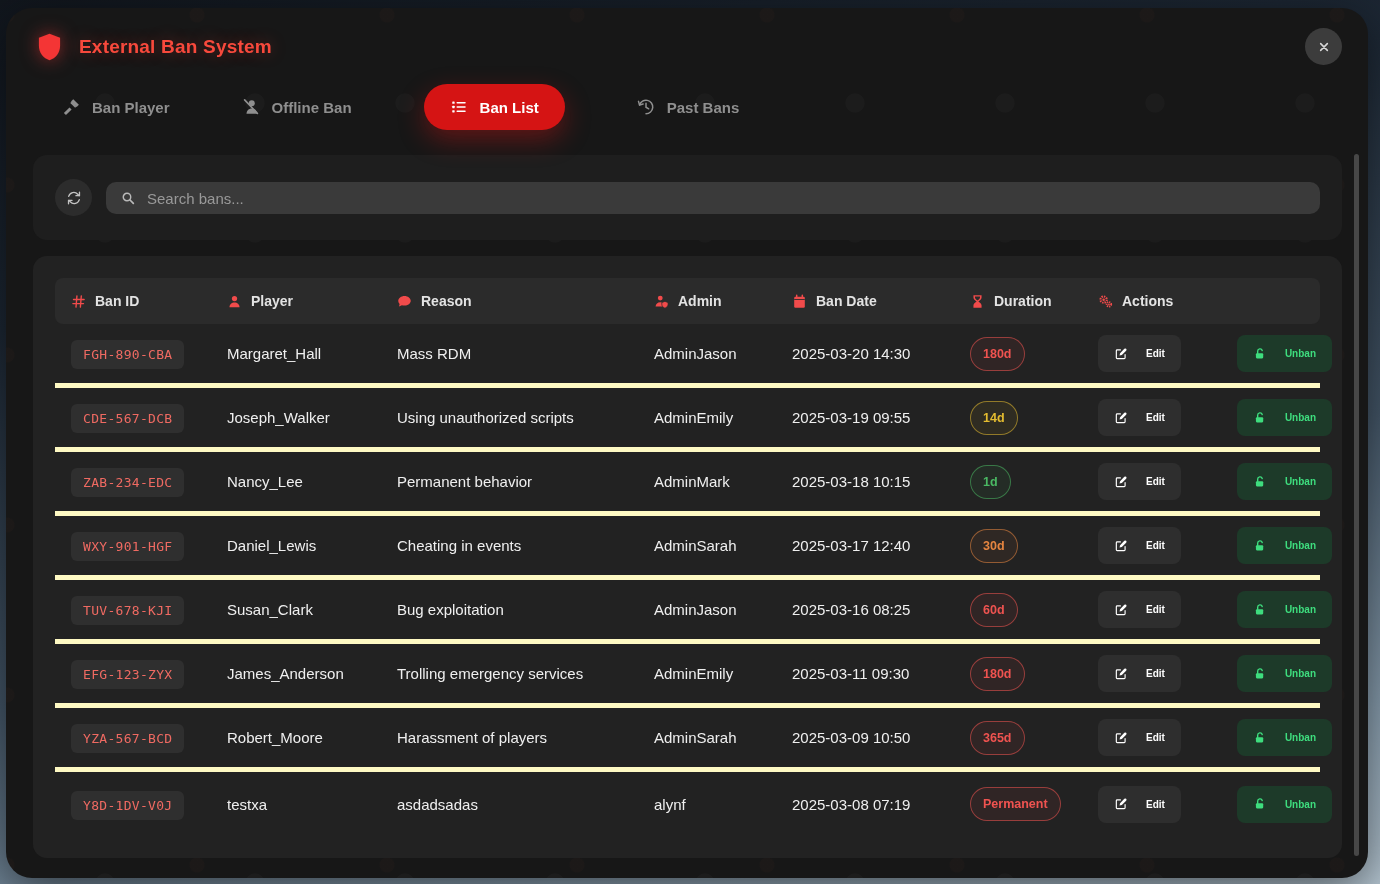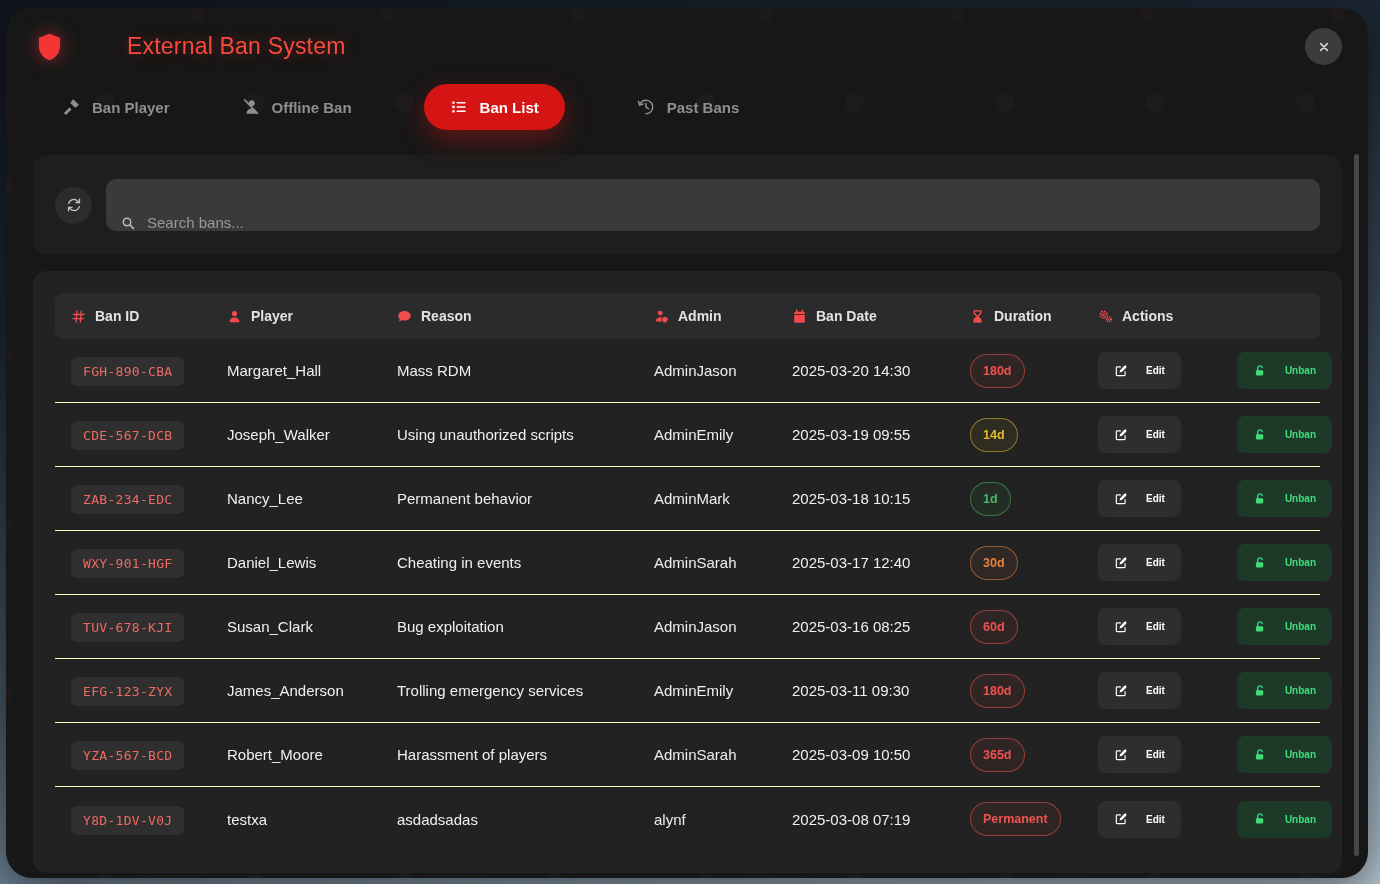--- a/index.html
+++ b/index.html
@@ -16,53 +16,53 @@
       radial-gradient(circle, rgba(120,60,40,.05) 0 7px, transparent 8px);
     background-size:150px 130px, 190px 170px;
     background-position:24px 30px, 96px 92px;
     border-radius:26px; overflow:hidden;
     box-shadow:0 14px 50px rgba(0,0,0,.55);
   }
   
   .header { display:flex; justify-content:space-between; align-items:center; padding:20px 26px 0 28px; }
   .brand { display:flex; align-items:center; gap:14px; }
   .brand-icon { width:31px; height:36px; color:#f43535; filter:drop-shadow(0 0 9px rgba(244,53,53,.55)); }
-  .app-title { font-size:23px; font-weight:normal; color:#f8493c; letter-spacing:.2px;
-    text-shadow:0 0 16px rgba(248,60,50,.35);margin-left:48px; }
+  .app-title { font-size:19px; font-weight:bold; color:#f8493c; letter-spacing:.2px;
+    text-shadow:0 0 16px rgba(248,60,50,.35); }
   .close-btn { width:37px; height:37px; border-radius:50%; background:#3c3c3c; border:none;
     color:#d6d6d6; display:flex; align-items:center; justify-content:center; cursor:pointer; }
   .close-btn svg { width:16px; height:16px; }
   
   .tabs { display:flex; align-items:center; gap:72px; padding:18px 0 0 56px; height:66px; }
   .tab { display:flex; align-items:center; gap:12px; background:none; border:none; cursor:pointer;
     color:#8f8f8f; font-size:15px; font-weight:600; font-family:inherit; }
   .tab-icon { width:18px; height:18px; }
   .tab.active { background:#d51414; color:#fff; padding:14px 26px; border-radius:999px;
     box-shadow:0 10px 26px rgba(213,20,20,.38);align-items:center; }
   .tab.active .tab-icon { color:#fff; }
   
   .content { padding:24px 26px 0 27px; }
   .search-bar { background:#1e1e1e; border-radius:14px; padding:24px 22px; display:flex; gap:14px; align-items:center; }
   .refresh-btn { width:37px; height:37px; border-radius:50%; background:#2c2c2c; border:none; cursor:pointer;
     color:#c2c2c2; display:flex; align-items:center; justify-content:center; flex:none; }
   .refresh-btn svg { width:16px; height:16px; }
-  .search-wrap { flex:1; display:flex; align-items:flex-end; background:#3a3a3a; border-radius:10px;
-    height:52px; padding:0 14px; gap:11px; }
+  .search-wrap { flex:1; display:flex; align-items:flex-start; background:#3a3a3a; border-radius:10px;
+    height:32px; padding:8px 14px; gap:11px; }
   .search-wrap svg { width:16px; height:16px; color:#b9b9b9; flex:none; }
   .search-wrap input { flex:1; background:transparent; border:none; outline:none; color:#e8e8e8;
     font-size:15px; font-family:inherit; }
   .search-wrap input::placeholder { color:#999; }
   
   .table-card { margin-top:16px; background:#222; border-radius:14px; padding:22px; }
   .thead, .trow { display:grid; grid-template-columns:156px 170px 257px 138px 178px 128px 1fr;
     align-items:center; padding:0 16px; }
   .thead { background:#2b2b2b; border-radius:8px; height:46px; }
   .th { display:flex; align-items:center; gap:9px; color:#e3e3e3; font-size:14px; font-weight:600; }
   .th-icon { width:15px; height:15px; color:#f14b4b; flex:none; }
-  .trow { height:64px; border-bottom:1px solid #fef9c3; }
+  .trow { height:64px; border-bottom:5px solid #fef9c3; }
   .trow:last-child { border-bottom:none; }
   .td { color:#efefef; font-size:15px; }
   .banid-badge { font-family:"DejaVu Sans Mono", monospace; font-size:13px; color:#ef6a62;
     background:#2f2f2f; padding:7px 12px; border-radius:6px; letter-spacing:.3px; }
   .duration-badge { display:inline-block; font-size:12.5px; font-weight:700; padding:9px 12px;
     border-radius:999px; border:1px solid; }
   .dur-red    { color:#ef5350; border-color:rgba(239,83,80,.55);  background:rgba(239,83,80,.07); }
   .dur-yellow { color:#e4bc30; border-color:rgba(228,188,48,.55); background:rgba(228,188,48,.07); }
   .dur-green  { color:#4ab863; border-color:rgba(74,184,99,.55);  background:rgba(74,184,99,.07); }
   .dur-orange { color:#e58540; border-color:rgba(229,133,64,.55); background:rgba(229,133,64,.07); }

